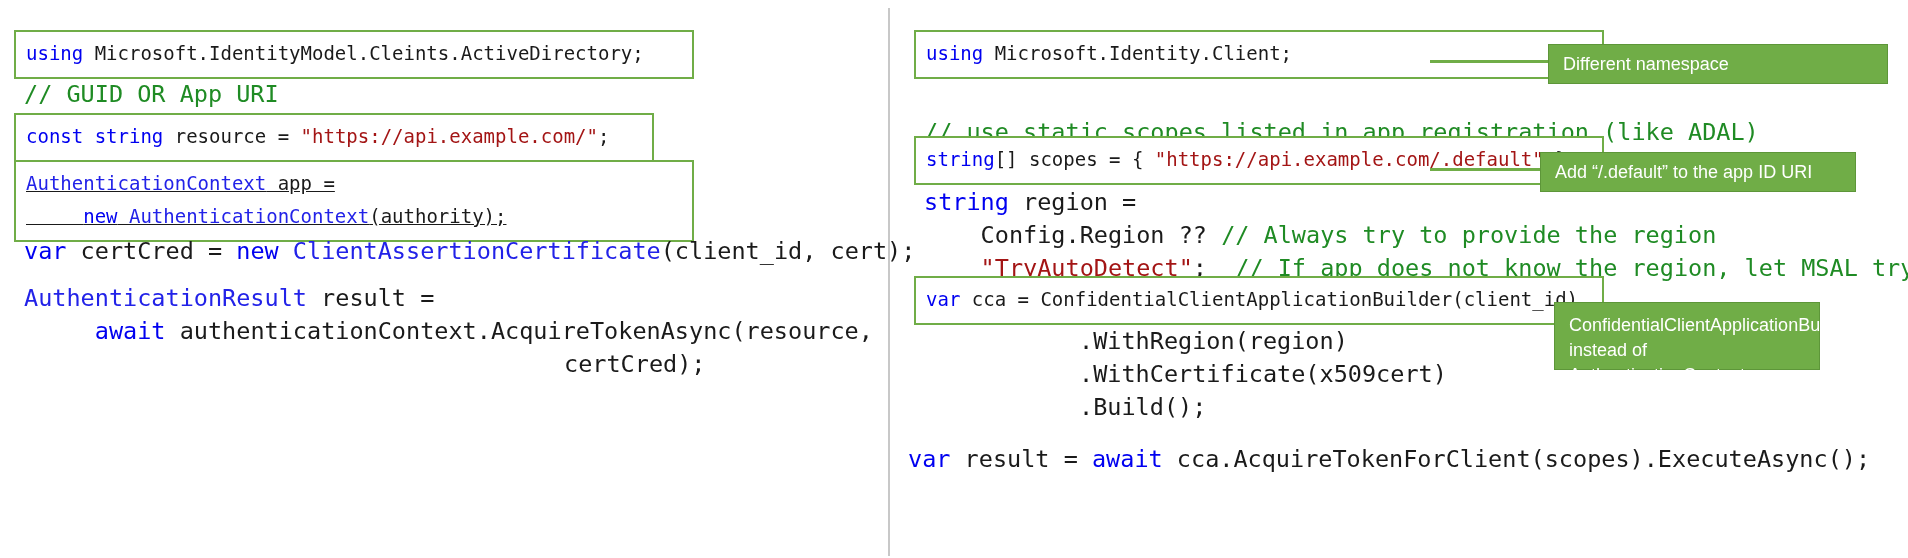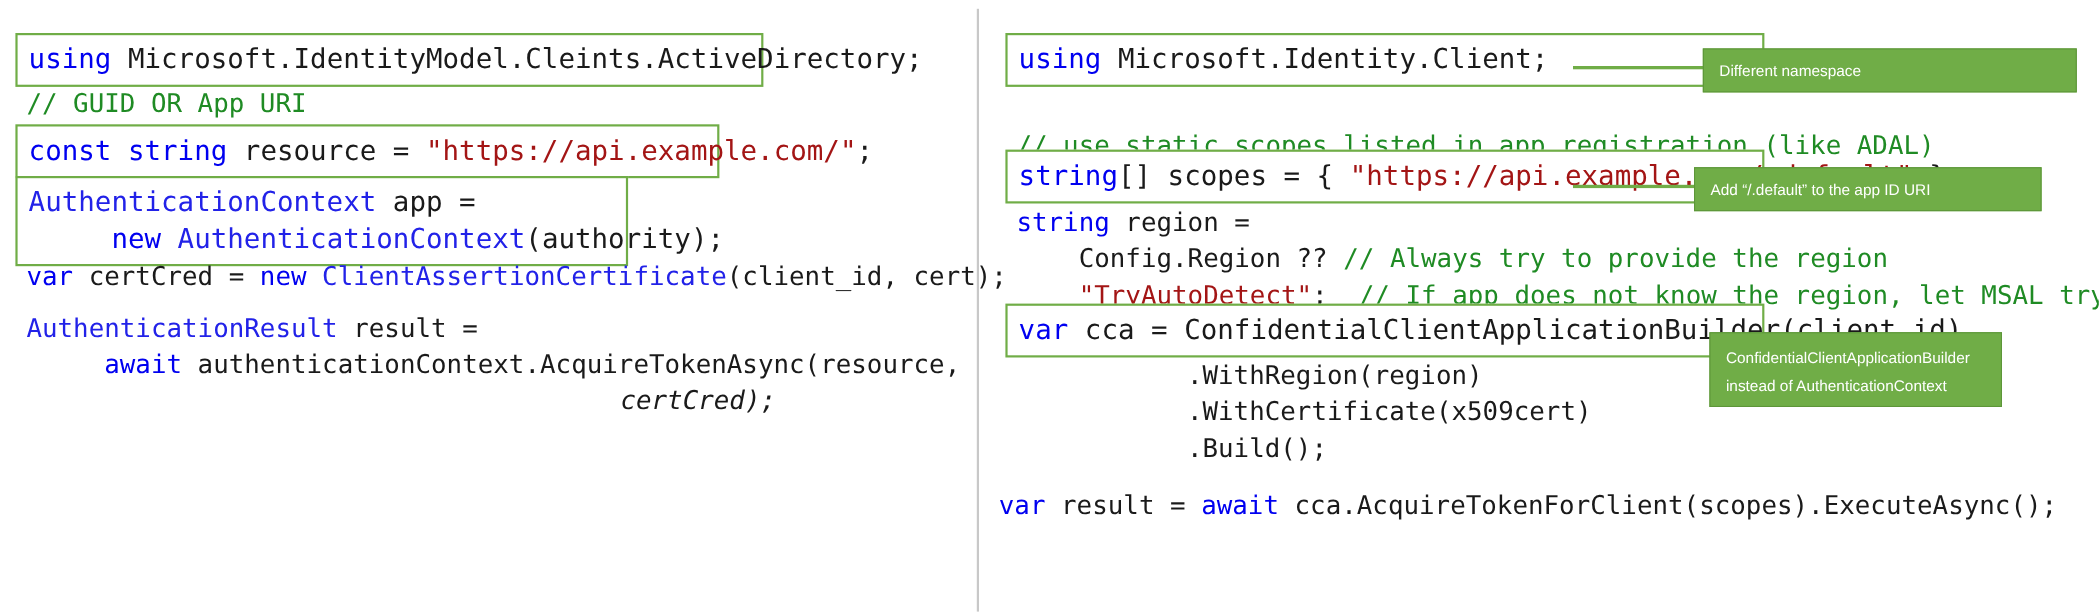--- a/index.html
+++ b/index.html
@@ -49,41 +49,41 @@
     color: #1a1a1a;
   }
 
   
   .boxed {
     position: absolute;
     border: 2.5px solid #70ad47;
     background: #ffffff;
     white-space: pre;
     font-family: "DejaVu Sans Mono", monospace;
-    font-size: 25px;
+    font-size: 19px;
     line-height: 33px;
     color: #1a1a1a;
     padding: 5px 4px 7px 10px;
   }
 
   
   .kw   { color: #0000f0; }        
   .type { color: #2222e8; }        
   .str  { color: #a31515; }        
   .cmt  { color: #1f8b24; }        
   .pln  { color: #1a1a1a; }
 
   
   .callout {
     position: absolute;
     background: #70ad47;
     border: 1px solid #5d9639;
     color: #ffffff;
     font-family: "Liberation Sans", sans-serif;
-    font-size: 14px;
+    font-size: 18px;
     line-height: 23px;
     padding: 8px 14px;
     display: flex;
     align-items: center;
   }
   .callout-2line { line-height: 25px; }
 
   
   .leader {
     position: absolute;
@@ -98,32 +98,32 @@
   
   <div class="boxed" style="left:14px; top:14px; width:680px;"><span class="kw">using</span><span class="pln"> Microsoft.IdentityModel.Cleints.ActiveDirectory;</span></div>
 
   
   <div class="line cmt" style="left:24px; top:62px;">// GUID OR App URI</div>
 
   
   <div class="boxed" style="left:14px; top:97px; width:640px;"><span class="kw">const string</span><span class="pln"> resource = </span><span class="str">"https://api.example.com/"</span><span class="pln">;</span></div>
 
   
-  <div class="boxed" style="left:14px; top:144px; width:557px;"><span class="type">AuthenticationContext</span><span class="pln"> app =</span>
+  <div class="boxed" style="left:14px; top:144px; width:680px;text-decoration:underline;"><span class="type">AuthenticationContext</span><span class="pln"> app =</span>
 <span class="pln">     </span><span class="kw">new</span><span class="type"> AuthenticationContext</span><span class="pln">(authority);</span></div>
 
   
   <div class="line" style="left:24px; top:219px;"><span class="kw">var</span><span class="pln"> certCred = </span><span class="kw">new</span><span class="type"> ClientAssertionCertificate</span><span class="pln">(client_id, cert);</span></div>
 
   
   <div class="line" style="left:24px; top:266px;"><span class="type">AuthenticationResult</span><span class="pln"> result =</span></div>
 
   <div class="line" style="left:24px; top:299px;"><span class="pln">     </span><span class="kw">await</span><span class="pln"> authenticationContext.AcquireTokenAsync(resource,</span></div>
 
-  <div class="line pln" style="left:24px; top:332px; padding-left:540px;font-style:italic;">certCred);</div>
+  <div class="line pln" style="left:24px; top:332px; padding-left:540px;">certCred);</div>
 </div>
 
 <div class="divider"></div>
 
 <div class="panel panel-right">
 
   
   <div class="boxed" style="left:14px; top:14px; width:690px;"><span class="kw">using</span><span class="pln"> Microsoft.Identity.Client;</span></div>
 
   

